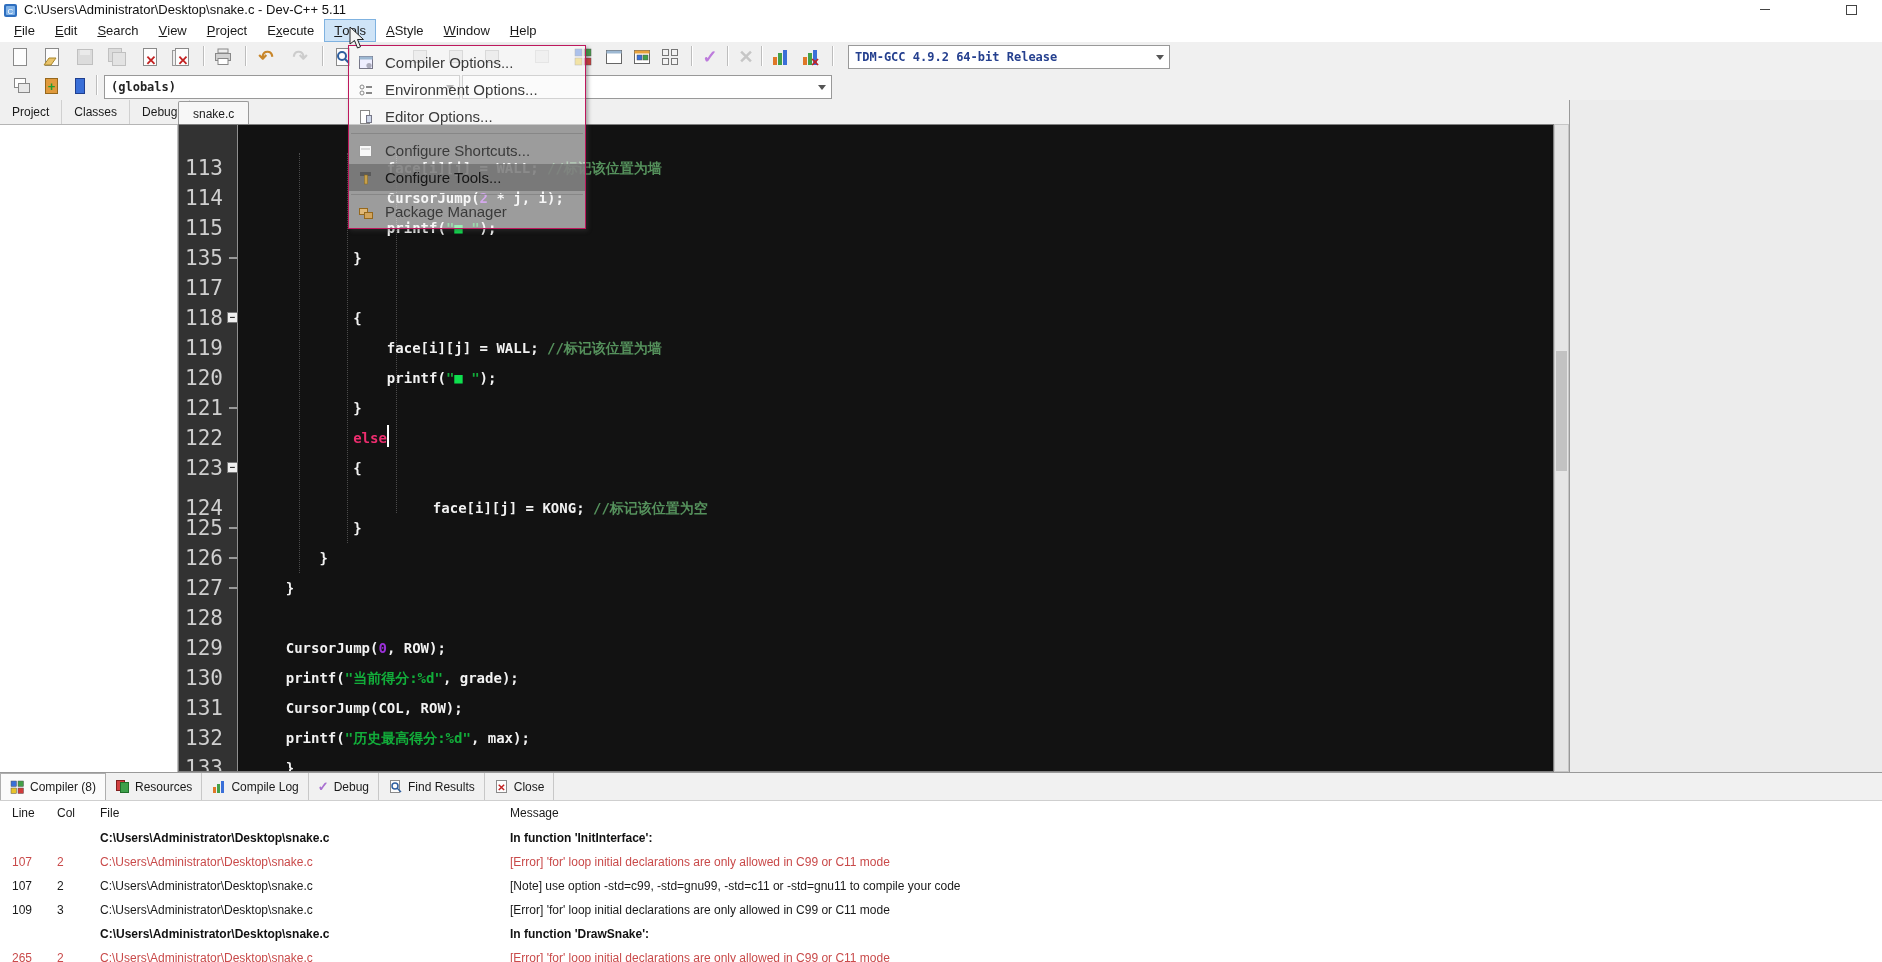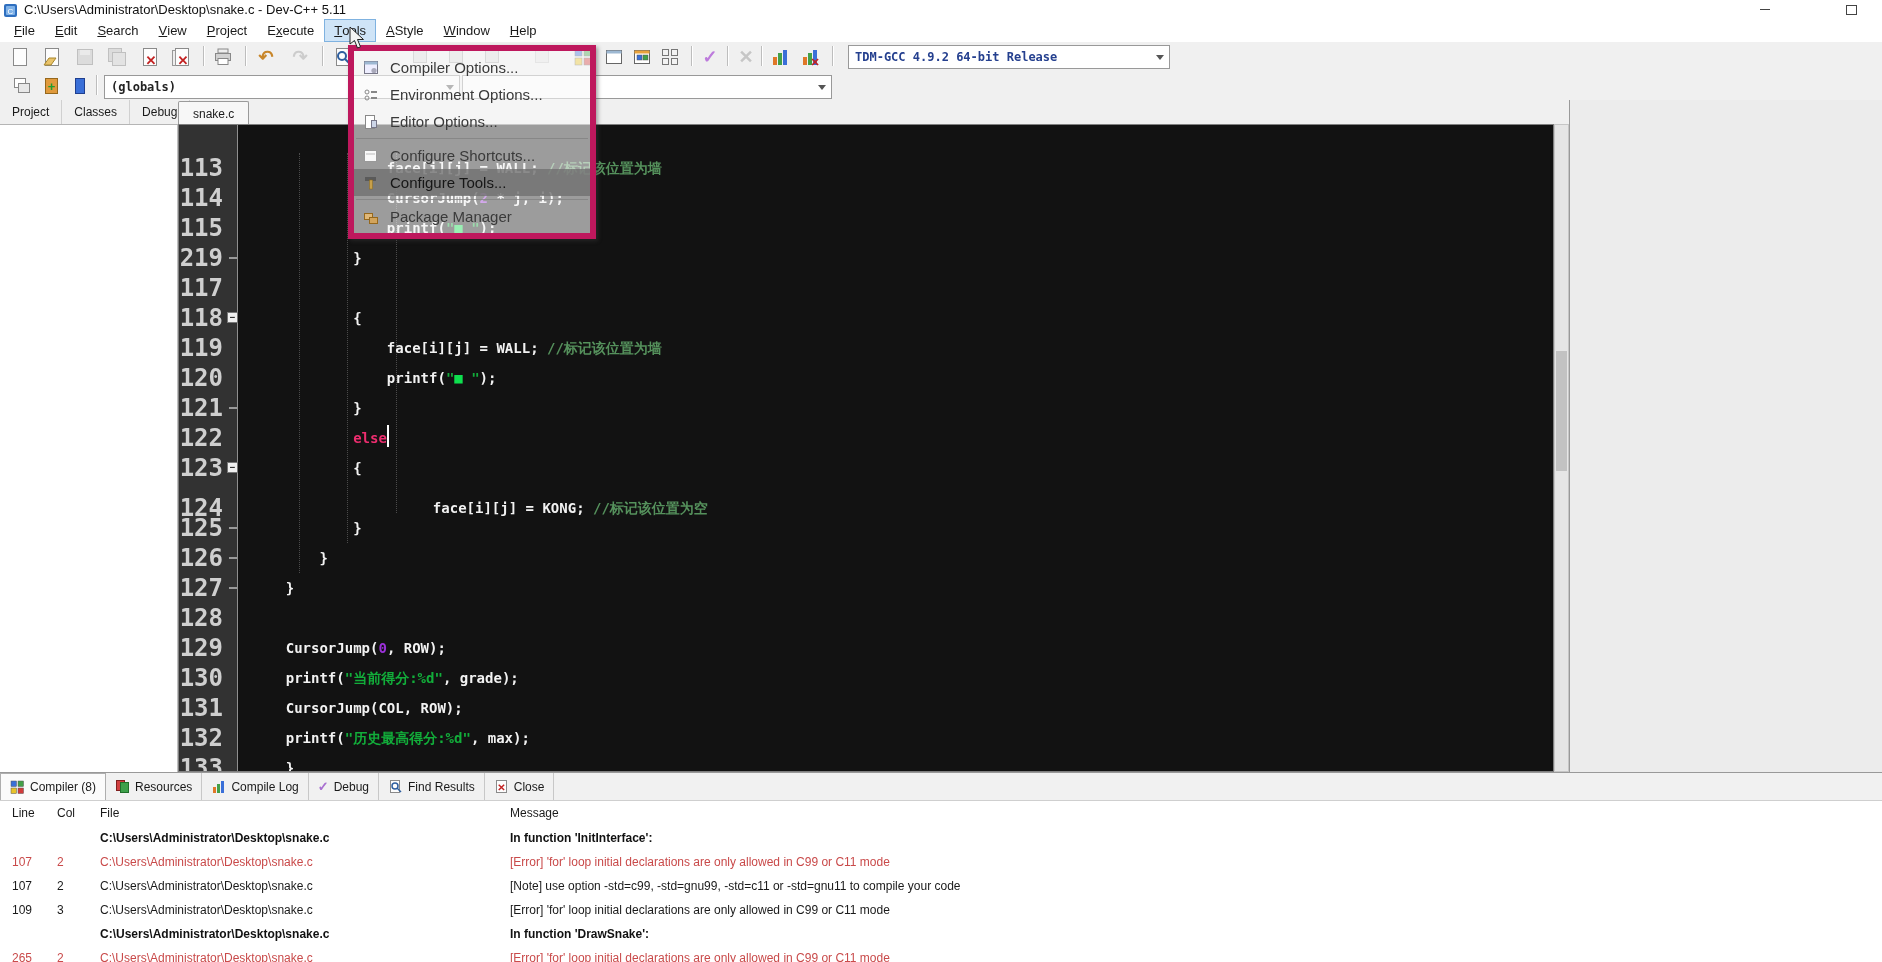--- a/index.html
+++ b/index.html
@@ -32,21 +32,21 @@
   
   .tabrow{position:absolute;left:0;top:100px;width:1882px;height:24px;background:#f0f0f0;}
   .ltab{display:inline-flex;align-items:center;height:24px;padding:0 12px;font-size:12px;border-right:1px solid #d0d0d0;}
   .etab{position:absolute;left:178px;top:1px;height:23px;padding:0 14px;background:#f7f7f7;border:1px solid #9a9a9a;border-bottom:none;border-radius:2px 2px 0 0;display:flex;align-items:center;font-size:12px;}
   
   .leftpanel{position:absolute;left:0;top:124px;width:177px;height:648px;background:#ffffff;border-top:1px solid #b5b5b5;border-right:1px solid #c0c0c0;}
   .editor{position:absolute;left:178px;top:124px;width:1376px;height:648px;background:#121212;border:1px solid #7f7f7f;box-sizing:border-box;overflow:hidden;
           font-family:"DejaVu Sans Mono",monospace;}
   .gutterbg{position:absolute;left:0;top:0;bottom:0;width:58px;background:#323232;border-right:1px solid #8f8f8f;}
   .cl{position:absolute;left:0;right:0;height:30px;display:flex;}
-  .ln{width:44px;text-align:right;padding-right:2px;color:#cfcfcf;font-size:24px;line-height:30px;font-weight:700;}
+  .ln{width:44px;text-align:right;padding-right:2px;color:#cfcfcf;font-size:21px;line-height:30px;font-weight:400;}
   .fold{width:14px;position:relative;}
   .fm{position:absolute;right:1px;top:9px;width:11px;height:11px;background:#f0f0f0;border:1px solid #777;color:#222;font:bold 9px/9px "DejaVu Sans Mono",monospace;text-align:center;box-sizing:border-box;}
   .ft{position:absolute;right:2px;top:14px;width:8px;height:2px;background:#9a9a9a;}
   .code{white-space:pre;padding-left:13px;font-size:14px;line-height:30px;font-weight:600;}
   .tk-p{color:#f2f2f2;} .tk-k{color:#ec2d6e;} .tk-n{color:#9b30d9;} .tk-c{color:#55915c;} .tk-s{color:#12ad3a;} .tk-b{color:#0ee04e;}
   .caret{display:inline-block;width:2px;height:22px;background:#ffffff;vertical-align:-4px;}
   .guide{position:absolute;border-left:1px dotted #4b4b4b;width:0;}
   .rightgap{position:absolute;left:1569px;top:100px;width:313px;height:672px;background:#ececec;border-left:1px solid #9a9a9a;}
   .escroll{position:absolute;left:1554px;top:124px;width:15px;height:648px;background:#e6e6e6;border:1px solid #c6c6c6;box-sizing:border-box;}
   .escroll .thumb{position:absolute;left:1px;top:226px;width:11px;height:120px;background:#c2c2c2;}
@@ -57,21 +57,21 @@
   .btab.active{background:#fbfbfb;border:1px solid #aeaeae;border-bottom:none;}
   .bheader{position:absolute;left:0;top:28px;width:1882px;height:26px;font-size:12px;}
   .bheader span{position:absolute;top:5px;color:#1a1a1a;}
   .h-line{left:12px;} .h-col{left:57px;} .h-file{left:100px;} .h-msg{left:510px;}
   .brow{position:absolute;left:0;width:1882px;height:24px;font-size:12px;}
   .brow span{position:absolute;top:4px;white-space:nowrap;}
   .b-line{left:12px;} .b-col{left:57px;} .b-file{left:100px;} .b-msg{left:510px;}
   .r-error span{color:#c94a4a;}
   .r-bold .b-file,.r-bold .b-msg{font-weight:bold;color:#111;}
   
-  .menu{position:absolute;left:348px;top:45px;width:236px;background:rgba(248,248,248,0.60);border:6px solid #be185d;box-shadow:2px 2px 4px rgba(60,60,60,0.45);padding:3px 0;z-index:50;}
+  .menu{position:absolute;left:348px;top:45px;width:236px;background:rgba(248,248,248,0.60);border:1px solid #be185d;box-shadow:2px 2px 4px rgba(60,60,60,0.45);padding:3px 0;z-index:50;}
   .mi{display:flex;align-items:center;height:27px;padding:0 8px 0 6px;font-size:15px;color:#3a3a3a;white-space:nowrap;}
   .mi .mic{width:22px;height:18px;margin-right:8px;display:flex;align-items:center;justify-content:center;}
   .mi.hl{background:rgba(112,112,112,0.80);color:#161616;}
   .msep{height:1px;background:rgba(130,130,130,0.8);margin:3px 2px;}
   .cursor{position:absolute;left:348px;top:26px;z-index:60;}
 </style>
 </head>
 <body>
 
 <div id="root">
@@ -300,21 +300,21 @@
           <div class="ln">114</div>
           <div class="fold"></div>
           <div class="code"><span class="tk-p">                </span><span class="tk-p">CursorJump(</span><span class="tk-n">2</span><span class="tk-p"> * j, i);</span></div>
         </div>
         <div class="cl" style="top: 88px;">
           <div class="ln">115</div>
           <div class="fold"></div>
           <div class="code"><span class="tk-p">                </span><span class="tk-p">printf(</span><span class="tk-s">"</span><span class="tk-b">■</span><span class="tk-s"> "</span><span class="tk-p">);</span></div>
         </div>
         <div class="cl" style="top: 118px;">
-          <div class="ln">219</div>
+          <div class="ln">135</div>
           <div class="fold">
             <div class="ft"></div>
           </div>
           <div class="code"><span class="tk-p">            </span><span class="tk-p">}</span></div>
         </div>
         <div class="cl" style="top: 148px;">
           <div class="ln">117</div>
           <div class="fold"></div>
         </div>
         <div class="cl" style="top: 178px;">

